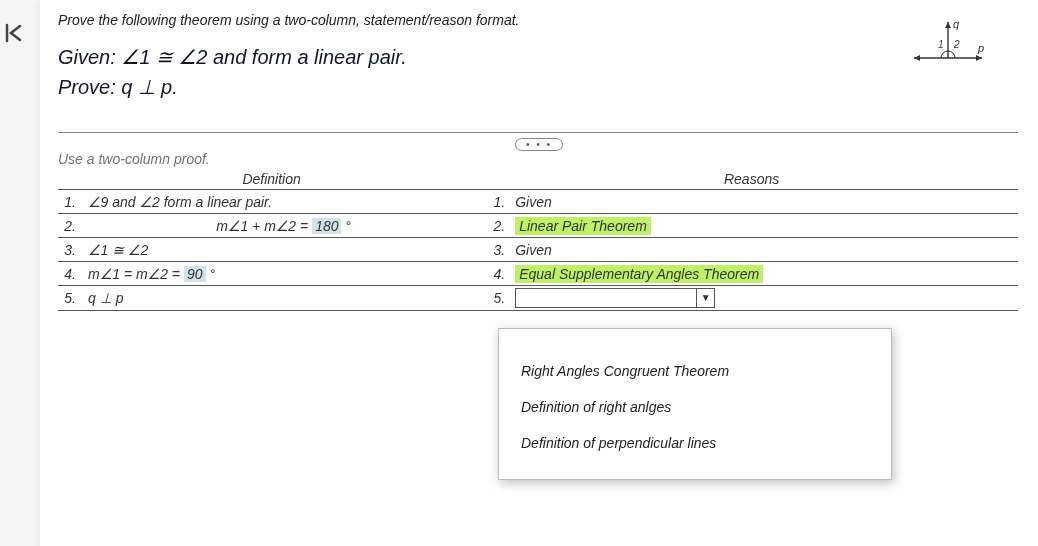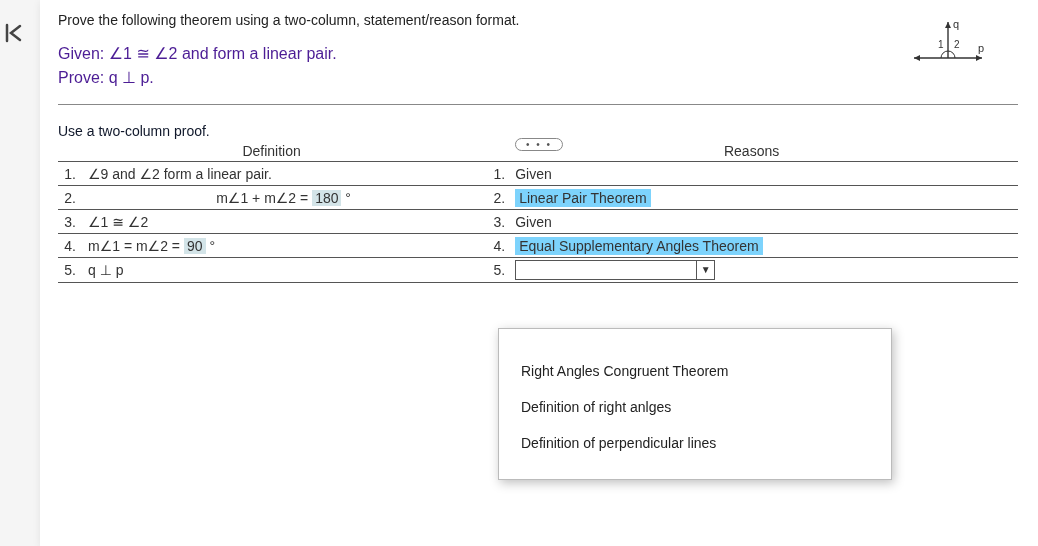--- a/index.html
+++ b/index.html
@@ -12,73 +12,74 @@
       position: relative;
       color: #333;
     }
     .page {
       background: #fff;
       margin-left: 40px;
       padding: 12px 20px 0 18px;
       height: 100%;
       position: relative;
       box-shadow: 0 2px 8px rgba(0,0,0,0.08);
+      font-style: italic;
     }
     .arrow-sidebar {
       position: absolute;
       left: 4px;
       top: 22px;
       font-size: 24px;
       color: #444;
       font-weight: bold;
     }
     .header-block { position: relative; }
     .instruction { font-size: 14px; color: #222; margin-bottom: 14px; }
-    .given-prove { font-size: 16px; color: #4c1d95; line-height: 1.5; margin-bottom: 14px; }
+    .given-prove { font-size: 20px; color: #0f172a; line-height: 1.5; margin-bottom: 30px; }
     .divider {
       position: relative;
       border: none;
       border-top: 1px solid #888;
       margin: 6px 0 18px 0;
     }
     .dots-pill {
       position: absolute;
       left: 50%;
       top: 138px;
       transform: translateX(-50%);
       background: #fff;
       border: 1px solid #888;
       border-radius: 10px;
       padding: 0 10px;
       font-size: 10px;
       letter-spacing: 2px;
       color: #555;
     }
-    .proof-intro { font-size: 14px; color: #0f172a; margin: 10px 0 2px 0; }
+    .proof-intro { font-size: 14px; color: #737373; margin: 10px 0 2px 0; }
     table.proof {
       width: 100%;
       border-collapse: collapse;
       font-size: 14px;
     }
     table.proof th {
       text-align: center;
       font-weight: normal;
       padding: 2px 4px;
       border-bottom: 1px solid #555;
     }
     table.proof td {
       padding: 2px 6px;
       border-bottom: 1px solid #555;
       vertical-align: middle;
       height: 24px;
     }
     table.proof td.num { width: 24px; text-align: right; padding-right: 6px; }
     table.proof td.rnum { width: 24px; text-align: right; padding-right: 4px; }
     .hl { background: #d3e4e8; padding: 0 3px; }
-    .hl-reason { background: #7dd3fc; padding: 1px 4px; }
+    .hl-reason { background: #bef264; padding: 1px 4px; }
     .select-box {
       display: inline-block;
       border: 1px solid #555;
       width: 200px;
       height: 20px;
       vertical-align: middle;
       position: relative;
       background: #fff;
     }
     .select-caret {

